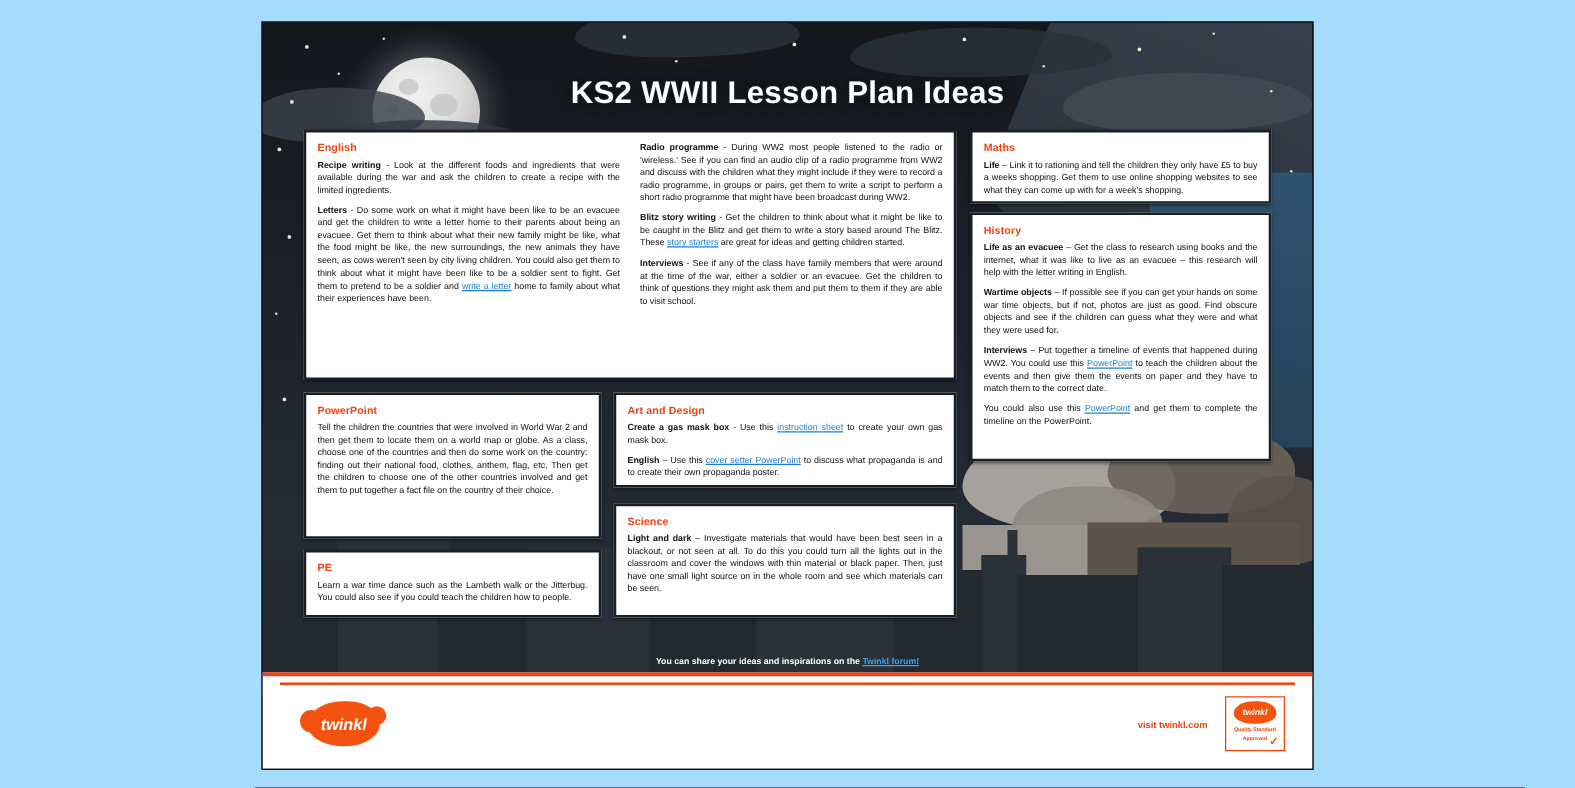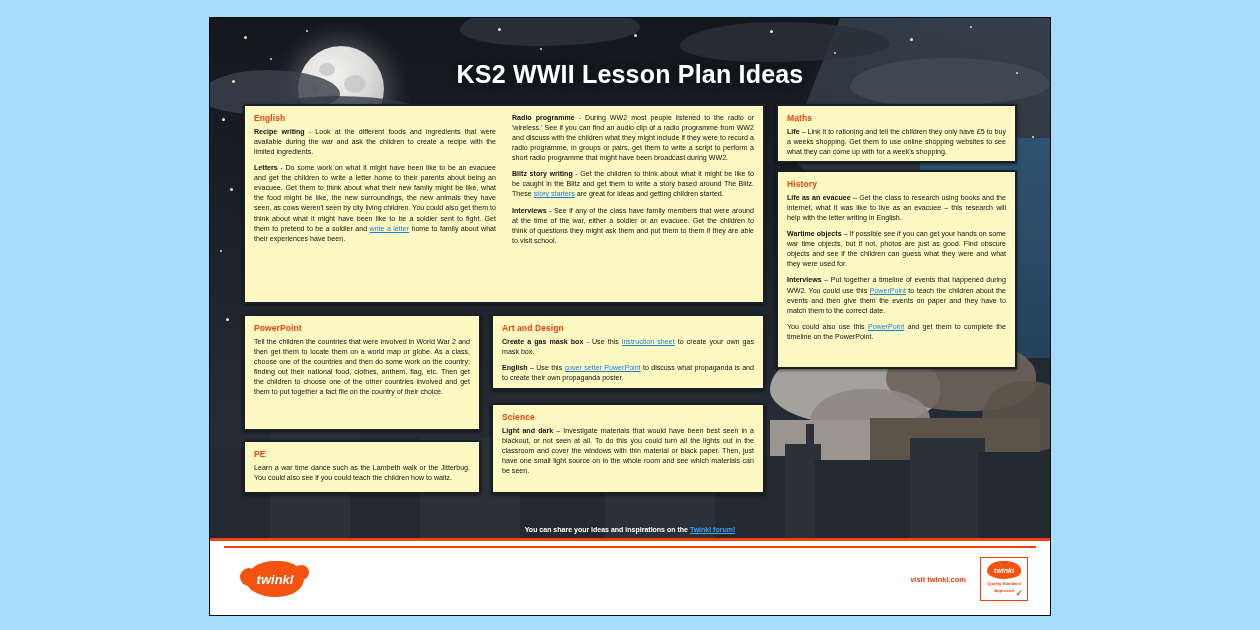--- a/index.html
+++ b/index.html
@@ -62,21 +62,21 @@
   .title{
     position:absolute;left:0;top:42px;width:840px;text-align:center;
     font-size:25px;font-weight:bold;color:#ffffff;letter-spacing:.2px;
     text-shadow:2px 2px 0 #14181f,-1px -1px 0 #14181f,1px -1px 0 #14181f,-1px 1px 0 #14181f,0 0 10px rgba(0,0,0,.8);
     z-index:6;
   }
 
   
   .content{position:absolute;left:0;top:0;width:840px;height:538px;z-index:5;}
   .panel{
-    position:absolute;background:#fef9c3;border:2px solid #1a1f27;
+    position:absolute;background:#ffffff;border:2px solid #1a1f27;
     box-shadow:0 1px 3px rgba(0,0,0,.6);
     padding:7px 9px 8px 9px;box-sizing:border-box;
   }
   .panel.two-col{column-count:2;column-gap:16px;}
   .cat{
     color:#f4420d;font-weight:bold;font-size:8.5px;margin:0 0 4px 0;
     letter-spacing:.1px;
   }
   .p{
     font-size:7.1px;line-height:1.42;color:#111;margin:0 0 6px 0;text-align:justify;
@@ -253,21 +253,21 @@
         </p>
       </div>
 
       <div class="panel" id="panel-geography">
         <div class="cat">PowerPoint</div>
         <p class="p">Tell the children the countries that were involved in World War 2 and then get them to locate them on a world map or globe. As a class, choose one of the countries and then do some work on the country: finding out their national food, clothes, anthem, flag, etc. Then get the children to choose one of the other countries involved and get them to put together a fact file on the country of their choice.</p>
       </div>
 
       <div class="panel" id="panel-pe">
         <div class="cat">PE</div>
-        <p class="p">Learn a war time dance such as the Lambeth walk or the Jitterbug. You could also see if you could teach the children how to waltz.</p>
+        <p class="p">Learn a war time dance such as the Lambeth walk or the Jitterbug. You could also see if you could teach the children how to people.</p>
       </div>
 
       <div class="panel" id="panel-art">
         <div class="cat">Art and Design</div>
         <p class="p">
           <b>Create a gas mask box</b> - Use this <span class="lnk">instruction sheet</span> to create your own gas mask box.
         </p>
         <p class="p">
           <b>English</b> – Use this <span class="lnk">cover setter PowerPoint</span> to discuss what propaganda is and to create their own propaganda poster.
         </p>

